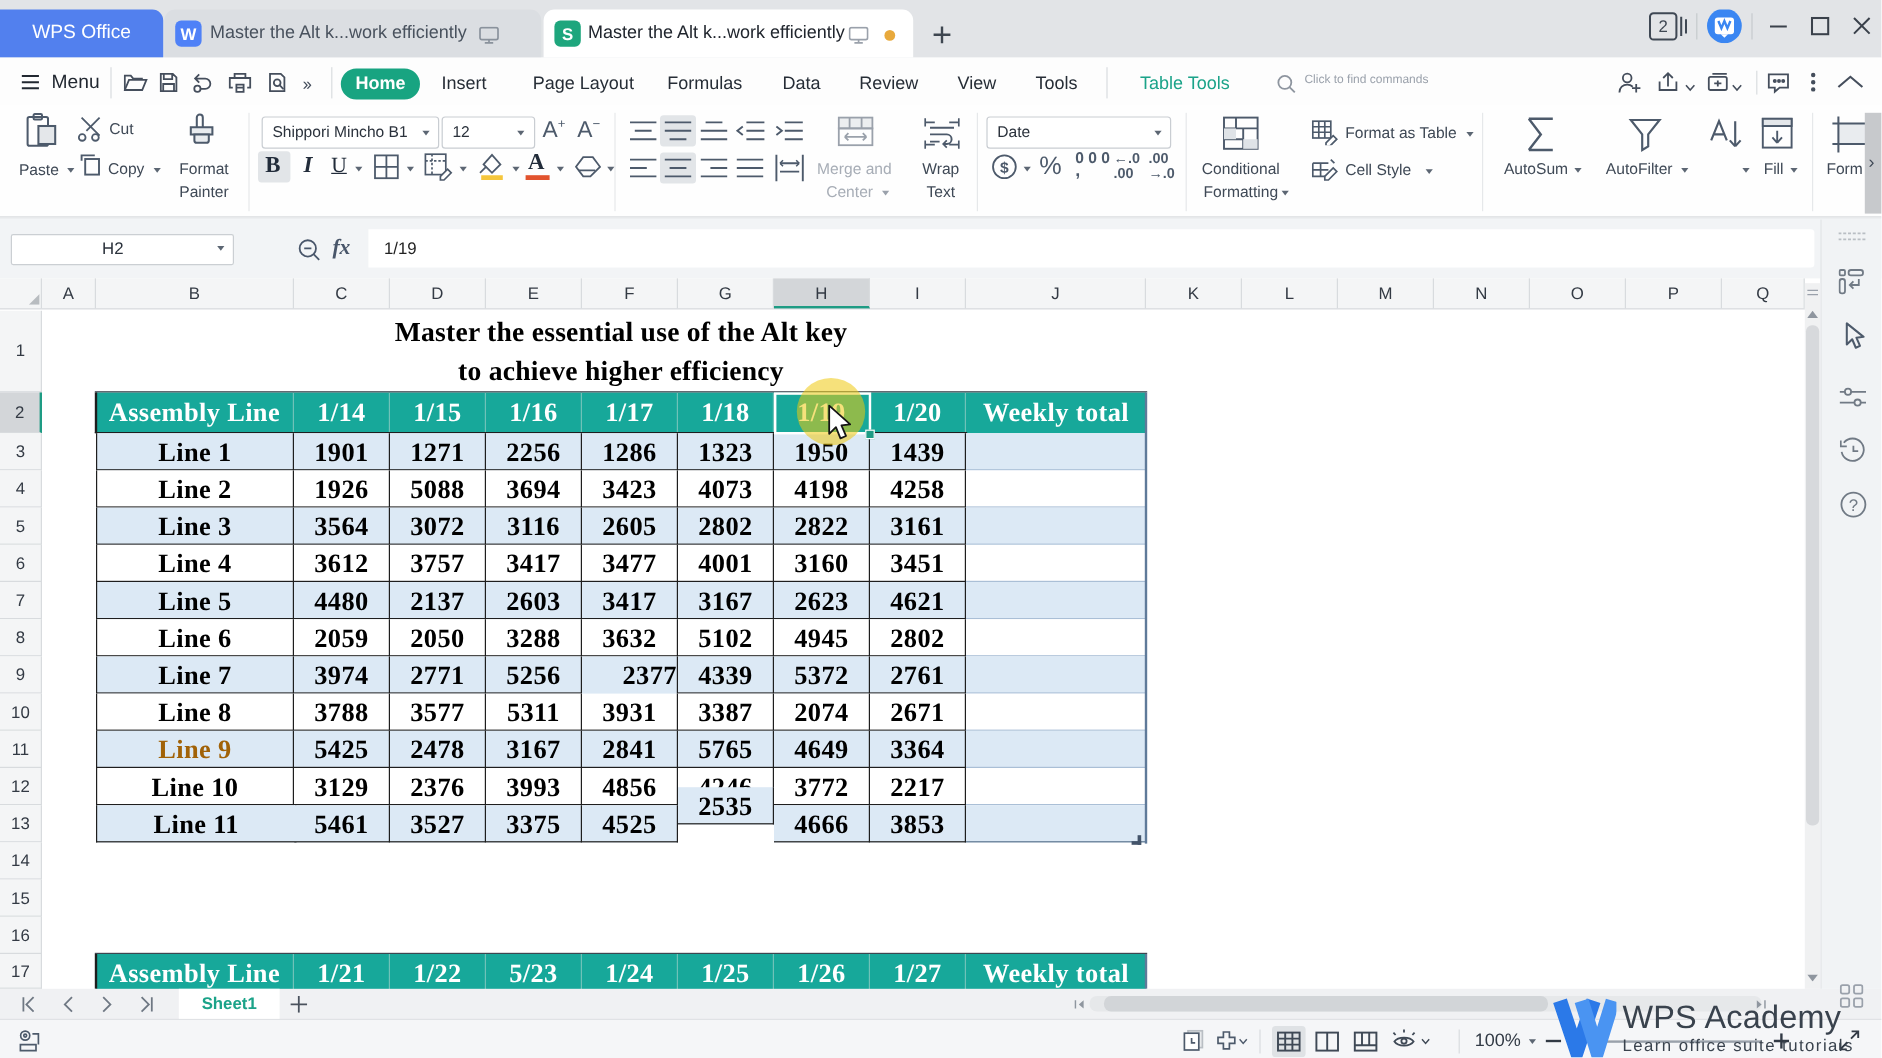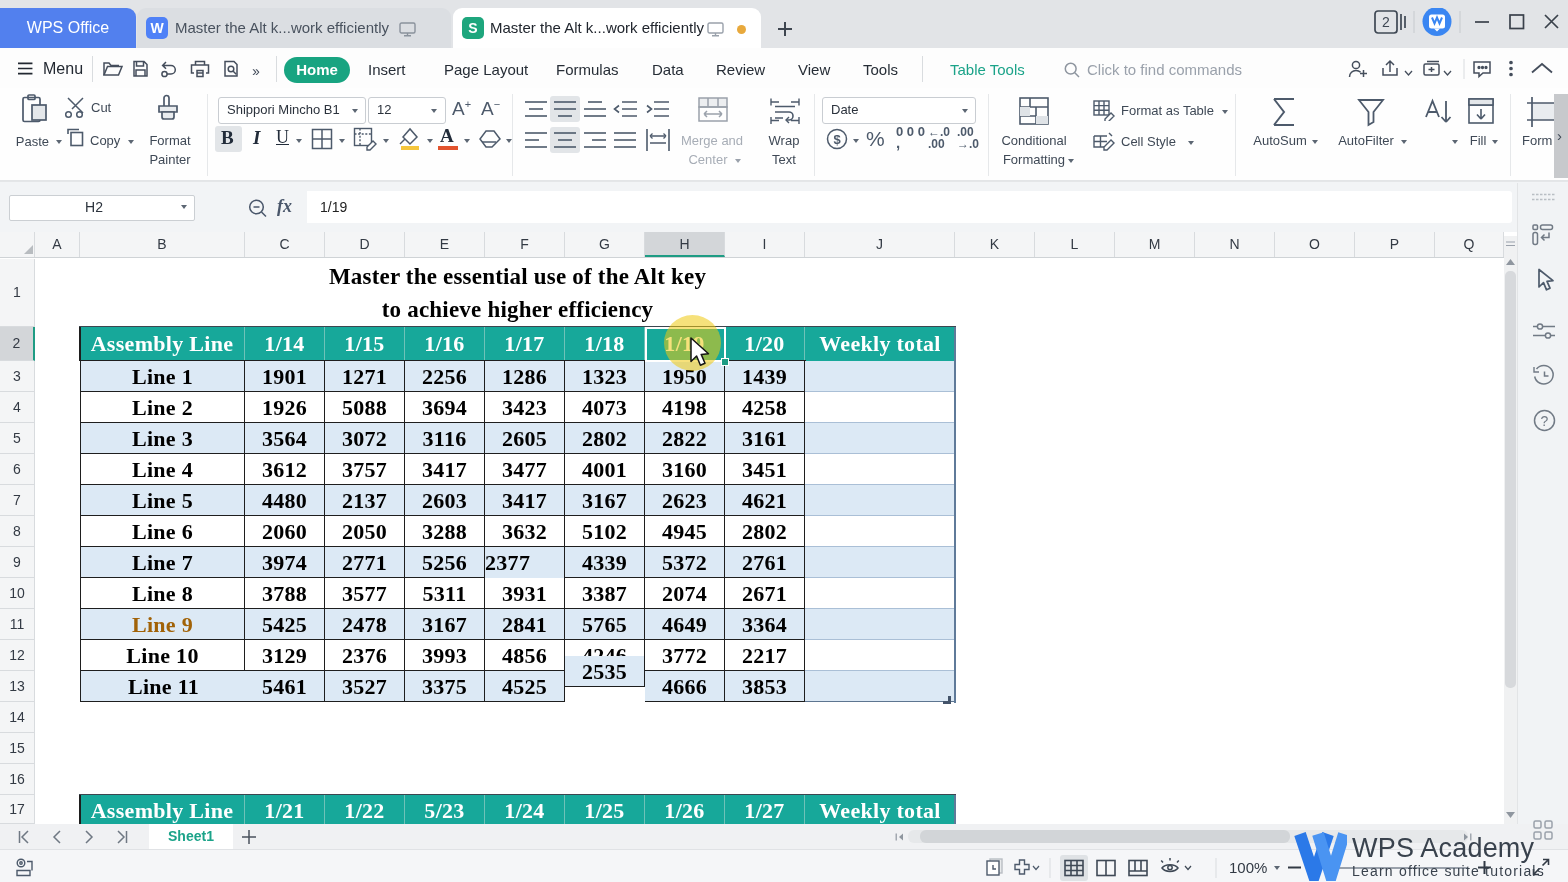--- a/index.html
+++ b/index.html
@@ -73,21 +73,21 @@
 <div class="abs" style="left:652px;top:61px;font-size:15px;color:#262d36;">Data</div>
 <div class="abs" style="left:716px;top:61px;font-size:15px;color:#262d36;">Review</div>
 <div class="abs" style="left:798px;top:61px;font-size:15px;color:#262d36;">View</div>
 <div class="abs" style="left:863px;top:61px;font-size:15px;color:#262d36;">Tools</div>
 <div class="abs" style="left:922px;top:56px;width:1px;height:26px;background:#d9dcdf;"></div>
 <div class="abs" style="left:950px;top:61px;font-size:15px;color:#1ba389;">Table Tools</div>
 <svg class="abs" style="left:1064px;top:62px;" width="16" height="16" viewBox="0 0 16 16">
     <circle cx="6.7" cy="6.7" r="5.4" fill="none" stroke="#8e959f" stroke-width="1.5"></circle>
     <path d="M10.8 10.8 L15 15" stroke="#8e959f" stroke-width="1.5"></path>
   </svg>
-<div class="abs" style="left:1087px;top:61px;font-size:15px;color:#9aa1ab;">Click to find commands</div>
+<div class="abs" style="left:1087px;top:61px;font-size:10px;color:#9aa1ab;">Click to find commands</div>
 <svg class="abs" style="left:1348px;top:59px;" width="210" height="20" viewBox="0 0 210 20">
 <g fill="none" stroke="#454e5c" stroke-width="1.5">
 <circle cx="8" cy="6" r="3.6"></circle>
       <path d="M1.5 18 c0-4 3-6.5 6.5-6.5 2 0 3.5 .7 4.6 1.8"></path>
       <path d="M12 14.5 h7 M15.5 11 v7"></path>
 <path d="M38 6 l4-4 4 4 M42 2 v11"></path>
       <path d="M35 9 v7 h14 v-7"></path>
 <path d="M57 12 l3.5 4 3.5-4" stroke-width="1.3"></path>
 <rect x="76" y="5" width="15" height="11" rx="1.5"></rect>
       <path d="M79 2.5 h12 M83.5 8 v5 M80.5 10.5 h6"></path>
@@ -464,33 +464,33 @@
 <div class="abs serif" style="left:80px;top:485px;width:165px;height:31px;background:#dce9f5;border-right:1.5px solid #1e1e1e;border-bottom:1.5px solid #1e1e1e;border-left:1.5px solid #1e1e1e;box-sizing:border-box;color:#000;font-size:22px;text-align:center;line-height:31px;letter-spacing:0.3px;">Line 5</div>
 <div class="abs serif" style="left:245px;top:485px;width:80px;height:31px;background:#dce9f5;border-right:1.5px solid #1e1e1e;border-bottom:1.5px solid #1e1e1e;box-sizing:border-box;color:#000;font-size:22px;text-align:center;line-height:31px;letter-spacing:0.3px;">4480</div>
 <div class="abs serif" style="left:325px;top:485px;width:80px;height:31px;background:#dce9f5;border-right:1.5px solid #1e1e1e;border-bottom:1.5px solid #1e1e1e;box-sizing:border-box;color:#000;font-size:22px;text-align:center;line-height:31px;letter-spacing:0.3px;">2137</div>
 <div class="abs serif" style="left:405px;top:485px;width:80px;height:31px;background:#dce9f5;border-right:1.5px solid #1e1e1e;border-bottom:1.5px solid #1e1e1e;box-sizing:border-box;color:#000;font-size:22px;text-align:center;line-height:31px;letter-spacing:0.3px;">2603</div>
 <div class="abs serif" style="left:485px;top:485px;width:80px;height:31px;background:#dce9f5;border-right:1.5px solid #1e1e1e;border-bottom:1.5px solid #1e1e1e;box-sizing:border-box;color:#000;font-size:22px;text-align:center;line-height:31px;letter-spacing:0.3px;">3417</div>
 <div class="abs serif" style="left:565px;top:485px;width:80px;height:31px;background:#dce9f5;border-right:1.5px solid #1e1e1e;border-bottom:1.5px solid #1e1e1e;box-sizing:border-box;color:#000;font-size:22px;text-align:center;line-height:31px;letter-spacing:0.3px;">3167</div>
 <div class="abs serif" style="left:645px;top:485px;width:80px;height:31px;background:#dce9f5;border-right:1.5px solid #1e1e1e;border-bottom:1.5px solid #1e1e1e;box-sizing:border-box;color:#000;font-size:22px;text-align:center;line-height:31px;letter-spacing:0.3px;">2623</div>
 <div class="abs serif" style="left:725px;top:485px;width:80px;height:31px;background:#dce9f5;border-right:1.5px solid #1e1e1e;border-bottom:1.5px solid #1e1e1e;box-sizing:border-box;color:#000;font-size:22px;text-align:center;line-height:31px;letter-spacing:0.3px;">4621</div>
 <div class="abs serif" style="left:805px;top:485px;width:150px;height:31px;background:#dce9f5;border-bottom:1px solid #aabfd6;box-sizing:border-box;color:#000;font-size:22px;text-align:center;line-height:31px;letter-spacing:0.3px;"></div>
 <div class="abs serif" style="left:80px;top:516px;width:165px;height:31px;background:#ffffff;border-right:1.5px solid #1e1e1e;border-bottom:1.5px solid #1e1e1e;border-left:1.5px solid #1e1e1e;box-sizing:border-box;color:#000;font-size:22px;text-align:center;line-height:31px;letter-spacing:0.3px;">Line 6</div>
-<div class="abs serif" style="left:245px;top:516px;width:80px;height:31px;background:#ffffff;border-right:1.5px solid #1e1e1e;border-bottom:1.5px solid #1e1e1e;box-sizing:border-box;color:#000;font-size:22px;text-align:center;line-height:31px;letter-spacing:0.3px;">2060</div>
+<div class="abs serif" style="left:245px;top:516px;width:80px;height:31px;background:#ffffff;border-right:1.5px solid #1e1e1e;border-bottom:1.5px solid #1e1e1e;box-sizing:border-box;color:#000;font-size:22px;text-align:center;line-height:31px;letter-spacing:0.3px;">2059</div>
 <div class="abs serif" style="left:325px;top:516px;width:80px;height:31px;background:#ffffff;border-right:1.5px solid #1e1e1e;border-bottom:1.5px solid #1e1e1e;box-sizing:border-box;color:#000;font-size:22px;text-align:center;line-height:31px;letter-spacing:0.3px;">2050</div>
 <div class="abs serif" style="left:405px;top:516px;width:80px;height:31px;background:#ffffff;border-right:1.5px solid #1e1e1e;border-bottom:1.5px solid #1e1e1e;box-sizing:border-box;color:#000;font-size:22px;text-align:center;line-height:31px;letter-spacing:0.3px;">3288</div>
 <div class="abs serif" style="left:485px;top:516px;width:80px;height:31px;background:#ffffff;border-right:1.5px solid #1e1e1e;border-bottom:1.5px solid #1e1e1e;box-sizing:border-box;color:#000;font-size:22px;text-align:center;line-height:31px;letter-spacing:0.3px;">3632</div>
 <div class="abs serif" style="left:565px;top:516px;width:80px;height:31px;background:#ffffff;border-right:1.5px solid #1e1e1e;border-bottom:1.5px solid #1e1e1e;box-sizing:border-box;color:#000;font-size:22px;text-align:center;line-height:31px;letter-spacing:0.3px;">5102</div>
 <div class="abs serif" style="left:645px;top:516px;width:80px;height:31px;background:#ffffff;border-right:1.5px solid #1e1e1e;border-bottom:1.5px solid #1e1e1e;box-sizing:border-box;color:#000;font-size:22px;text-align:center;line-height:31px;letter-spacing:0.3px;">4945</div>
 <div class="abs serif" style="left:725px;top:516px;width:80px;height:31px;background:#ffffff;border-right:1.5px solid #1e1e1e;border-bottom:1.5px solid #1e1e1e;box-sizing:border-box;color:#000;font-size:22px;text-align:center;line-height:31px;letter-spacing:0.3px;">2802</div>
 <div class="abs serif" style="left:805px;top:516px;width:150px;height:31px;background:#ffffff;border-bottom:1px solid #aabfd6;box-sizing:border-box;color:#000;font-size:22px;text-align:center;line-height:31px;letter-spacing:0.3px;"></div>
 <div class="abs serif" style="left:80px;top:547px;width:165px;height:31px;background:#dce9f5;border-right:1.5px solid #1e1e1e;border-bottom:1.5px solid #1e1e1e;border-left:1.5px solid #1e1e1e;box-sizing:border-box;color:#000;font-size:22px;text-align:center;line-height:31px;letter-spacing:0.3px;">Line 7</div>
 <div class="abs serif" style="left:245px;top:547px;width:80px;height:31px;background:#dce9f5;border-right:1.5px solid #1e1e1e;border-bottom:1.5px solid #1e1e1e;box-sizing:border-box;color:#000;font-size:22px;text-align:center;line-height:31px;letter-spacing:0.3px;">3974</div>
 <div class="abs serif" style="left:325px;top:547px;width:80px;height:31px;background:#dce9f5;border-right:1.5px solid #1e1e1e;border-bottom:1.5px solid #1e1e1e;box-sizing:border-box;color:#000;font-size:22px;text-align:center;line-height:31px;letter-spacing:0.3px;">2771</div>
 <div class="abs serif" style="left:405px;top:547px;width:80px;height:31px;background:#dce9f5;border-right:1.5px solid #1e1e1e;border-bottom:1.5px solid #1e1e1e;box-sizing:border-box;color:#000;font-size:22px;text-align:center;line-height:31px;letter-spacing:0.3px;">5256</div>
-<div class="abs serif" style="left:485px;top:547px;width:80px;height:48px;background:#dce9f5;border-right:1.5px solid #1e1e1e;border-bottom:1.5px solid #1e1e1e;box-sizing:border-box;color:#000;font-size:22px;text-align:left;line-height:31px;letter-spacing:0.3px;">2377</div>
+<div class="abs serif" style="left:485px;top:547px;width:80px;height:48px;background:#dce9f5;border-right:1.5px solid #1e1e1e;border-bottom:1.5px solid #1e1e1e;box-sizing:border-box;color:#000;font-size:22px;text-align:right;line-height:31px;letter-spacing:0.3px;">2377</div>
 <div class="abs serif" style="left:565px;top:547px;width:80px;height:31px;background:#dce9f5;border-right:1.5px solid #1e1e1e;border-bottom:1.5px solid #1e1e1e;box-sizing:border-box;color:#000;font-size:22px;text-align:center;line-height:31px;letter-spacing:0.3px;">4339</div>
 <div class="abs serif" style="left:645px;top:547px;width:80px;height:31px;background:#dce9f5;border-right:1.5px solid #1e1e1e;border-bottom:1.5px solid #1e1e1e;box-sizing:border-box;color:#000;font-size:22px;text-align:center;line-height:31px;letter-spacing:0.3px;">5372</div>
 <div class="abs serif" style="left:725px;top:547px;width:80px;height:31px;background:#dce9f5;border-right:1.5px solid #1e1e1e;border-bottom:1.5px solid #1e1e1e;box-sizing:border-box;color:#000;font-size:22px;text-align:center;line-height:31px;letter-spacing:0.3px;">2761</div>
 <div class="abs serif" style="left:805px;top:547px;width:150px;height:31px;background:#dce9f5;border-bottom:1px solid #aabfd6;box-sizing:border-box;color:#000;font-size:22px;text-align:center;line-height:31px;letter-spacing:0.3px;"></div>
 <div class="abs serif" style="left:80px;top:578px;width:165px;height:31px;background:#ffffff;border-right:1.5px solid #1e1e1e;border-bottom:1.5px solid #1e1e1e;border-left:1.5px solid #1e1e1e;box-sizing:border-box;color:#000;font-size:22px;text-align:center;line-height:31px;letter-spacing:0.3px;">Line 8</div>
 <div class="abs serif" style="left:245px;top:578px;width:80px;height:31px;background:#ffffff;border-right:1.5px solid #1e1e1e;border-bottom:1.5px solid #1e1e1e;box-sizing:border-box;color:#000;font-size:22px;text-align:center;line-height:31px;letter-spacing:0.3px;">3788</div>
 <div class="abs serif" style="left:325px;top:578px;width:80px;height:31px;background:#ffffff;border-right:1.5px solid #1e1e1e;border-bottom:1.5px solid #1e1e1e;box-sizing:border-box;color:#000;font-size:22px;text-align:center;line-height:31px;letter-spacing:0.3px;">3577</div>
 <div class="abs serif" style="left:405px;top:578px;width:80px;height:31px;background:#ffffff;border-right:1.5px solid #1e1e1e;border-bottom:1.5px solid #1e1e1e;box-sizing:border-box;color:#000;font-size:22px;text-align:center;line-height:31px;letter-spacing:0.3px;">5311</div>
 <div class="abs serif" style="left:485px;top:578px;width:80px;height:31px;background:#ffffff;border-right:1.5px solid #1e1e1e;border-bottom:1.5px solid #1e1e1e;box-sizing:border-box;color:#000;font-size:22px;text-align:center;line-height:31px;letter-spacing:0.3px;">3931</div>
 <div class="abs serif" style="left:565px;top:578px;width:80px;height:31px;background:#ffffff;border-right:1.5px solid #1e1e1e;border-bottom:1.5px solid #1e1e1e;box-sizing:border-box;color:#000;font-size:22px;text-align:center;line-height:31px;letter-spacing:0.3px;">3387</div>

